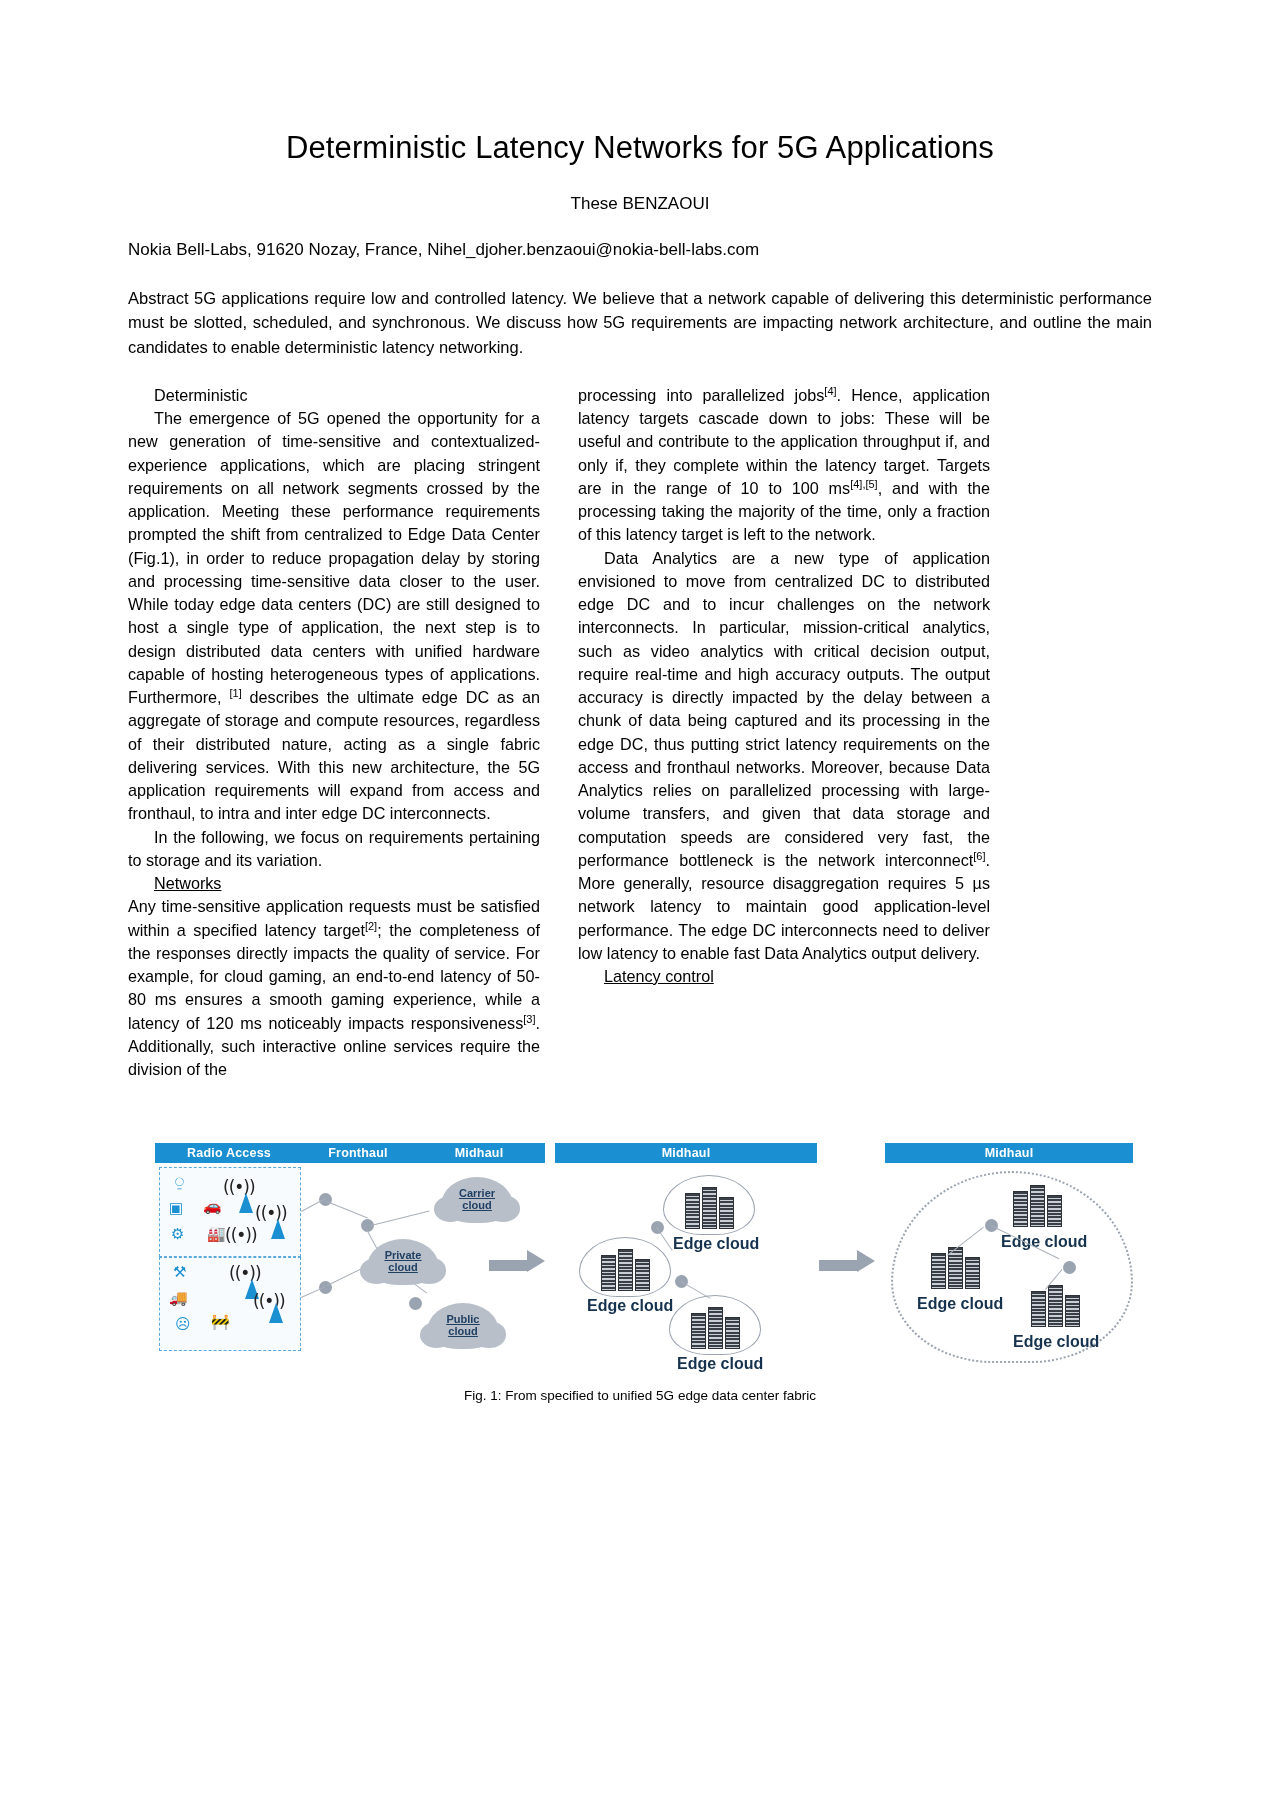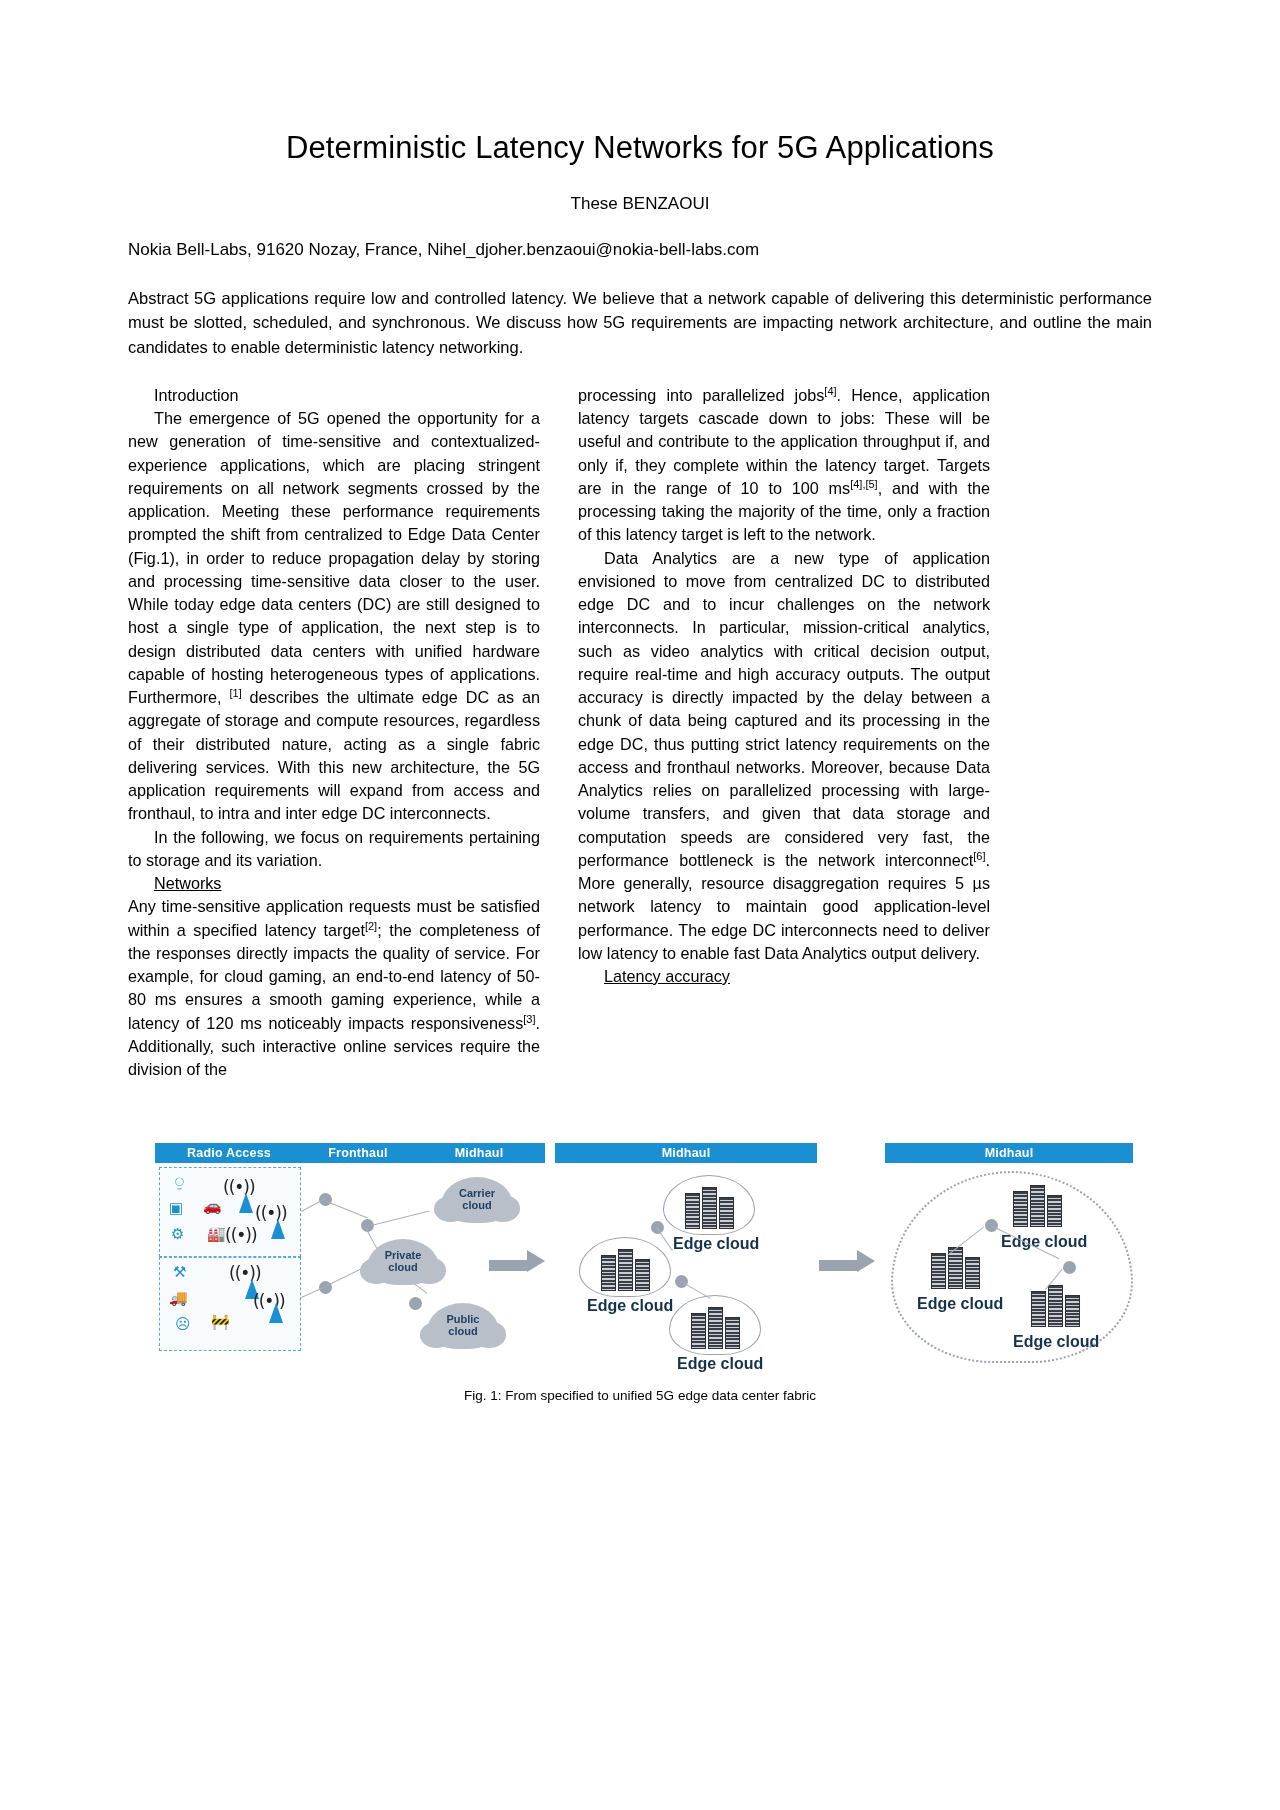--- a/index.html
+++ b/index.html
@@ -138,21 +138,21 @@
     line-height: 1.08;
   }
   .cloud::before, .cloud::after {
     content: "";
     position: absolute;
     background: #b8bfc9;
     border-radius: 50%;
   }
   .cloud::before { width: 46%; height: 56%; left: -10%; bottom: 2%; }
   .cloud::after  { width: 48%; height: 58%; right: -10%; bottom: 2%; }
-  .cloud span { position: relative; z-index: 2; }
+  .cloud span { position: relative; z-index: 2; text-decoration: underline; }
 
   .dotcloud {
     position: absolute;
     border: 2px dotted #9aa3b0;
     border-radius: 50% 50% 42% 42% / 58% 58% 42% 42%;
     background: transparent;
   }
   .node {
     position: absolute;
     width: 13px; height: 13px;
@@ -237,37 +237,37 @@
 
     <h1 class="title">Deterministic Latency Networks for 5G Applications</h1>
     <div class="author">These BENZAOUI</div>
     <div class="affiliation">Nokia Bell-Labs, 91620 Nozay, France, Nihel_djoher.benzaoui@nokia-bell-labs.com</div>
     <div class="abstract">Abstract 5G applications require low and controlled latency. We believe that a network capable of delivering this deterministic performance must be slotted, scheduled, and synchronous. We discuss how 5G requirements are impacting network architecture, and outline the main candidates to enable deterministic latency networking.</div>
 
     <div class="columns">
 
       <div class="col">
         <p class="sec-head-wrap">
-          <span class="sec-head">Introduction</span>
+          <span class="sec-head">Deterministic</span>
         </p>
         <p><span>The emergence of 5G opened the opportunity for a new generation of time-sensitive and contextualized-experience applications, which are placing stringent requirements on all network segments crossed by the application. Meeting these performance requirements prompted the shift from centralized to Edge Data Center (Fig.1), in order to reduce propagation delay by storing and processing time-sensitive data closer to the user. While today edge data centers (DC) are still designed to host a single type of application, the next step is to design distributed data centers with unified hardware capable of hosting heterogeneous types of applications. Furthermore, </span><sup>[1]</sup><span> describes the ultimate edge DC as an aggregate of storage and compute resources, regardless of their distributed nature, acting as a single fabric delivering services. With this new architecture, the 5G application requirements will expand from access and fronthaul, to intra and inter edge DC interconnects.</span></p>
         <p>In the following, we focus on requirements pertaining to storage and its variation.</p>
 
         <p class="sec-head-wrap">
           <span class="sec-head underline">Networks</span>
         </p>
         <p class="noindent"><span>Any time-sensitive application requests must be satisfied within a specified latency target</span><sup>[2]</sup><span>; the completeness of the responses directly impacts the quality of service. For example, for cloud gaming, an end-to-end latency of 50-80 ms ensures a smooth gaming experience, while a latency of 120 ms noticeably impacts responsiveness</span><sup>[3]</sup><span>. Additionally, such interactive online services require the division of the</span></p>
       </div>
 
       <div class="col">
         <p class="noindent"><span>processing into parallelized jobs</span><sup>[4]</sup><span>. Hence, application latency targets cascade down to jobs: These will be useful and contribute to the application throughput if, and only if, they complete within the latency target. Targets are in the range of 10 to 100 ms</span><sup>[4],[5]</sup><span>, and with the processing taking the majority of the time, only a fraction of this latency target is left to the network.</span></p>
         <p><span>Data Analytics are a new type of application envisioned to move from centralized DC to distributed edge DC and to incur challenges on the network interconnects. In particular, mission-critical analytics, such as video analytics with critical decision output, require real-time and high accuracy outputs. The output accuracy is directly impacted by the delay between a chunk of data being captured and its processing in the edge DC, thus putting strict latency requirements on the access and fronthaul networks. Moreover, because Data Analytics relies on parallelized processing with large-volume transfers, and given that data storage and computation speeds are considered very fast, the performance bottleneck is the network interconnect</span><sup>[6]</sup><span>. More generally, resource disaggregation requires 5 µs network latency to maintain good application-level performance. The edge DC interconnects need to deliver low latency to enable fast Data Analytics output delivery.</span></p>
 
         <p class="sec-head-wrap">
-          <span class="sec-head underline">Latency accuracy</span>
+          <span class="sec-head underline">Latency control</span>
         </p>
       </div>
 
     </div>
   </div>
 
   <div class="figure">
 
     <div class="panel" style="left:0; width:390px;">
       <div class="panel-bar" style="left:0; width:148px;">

